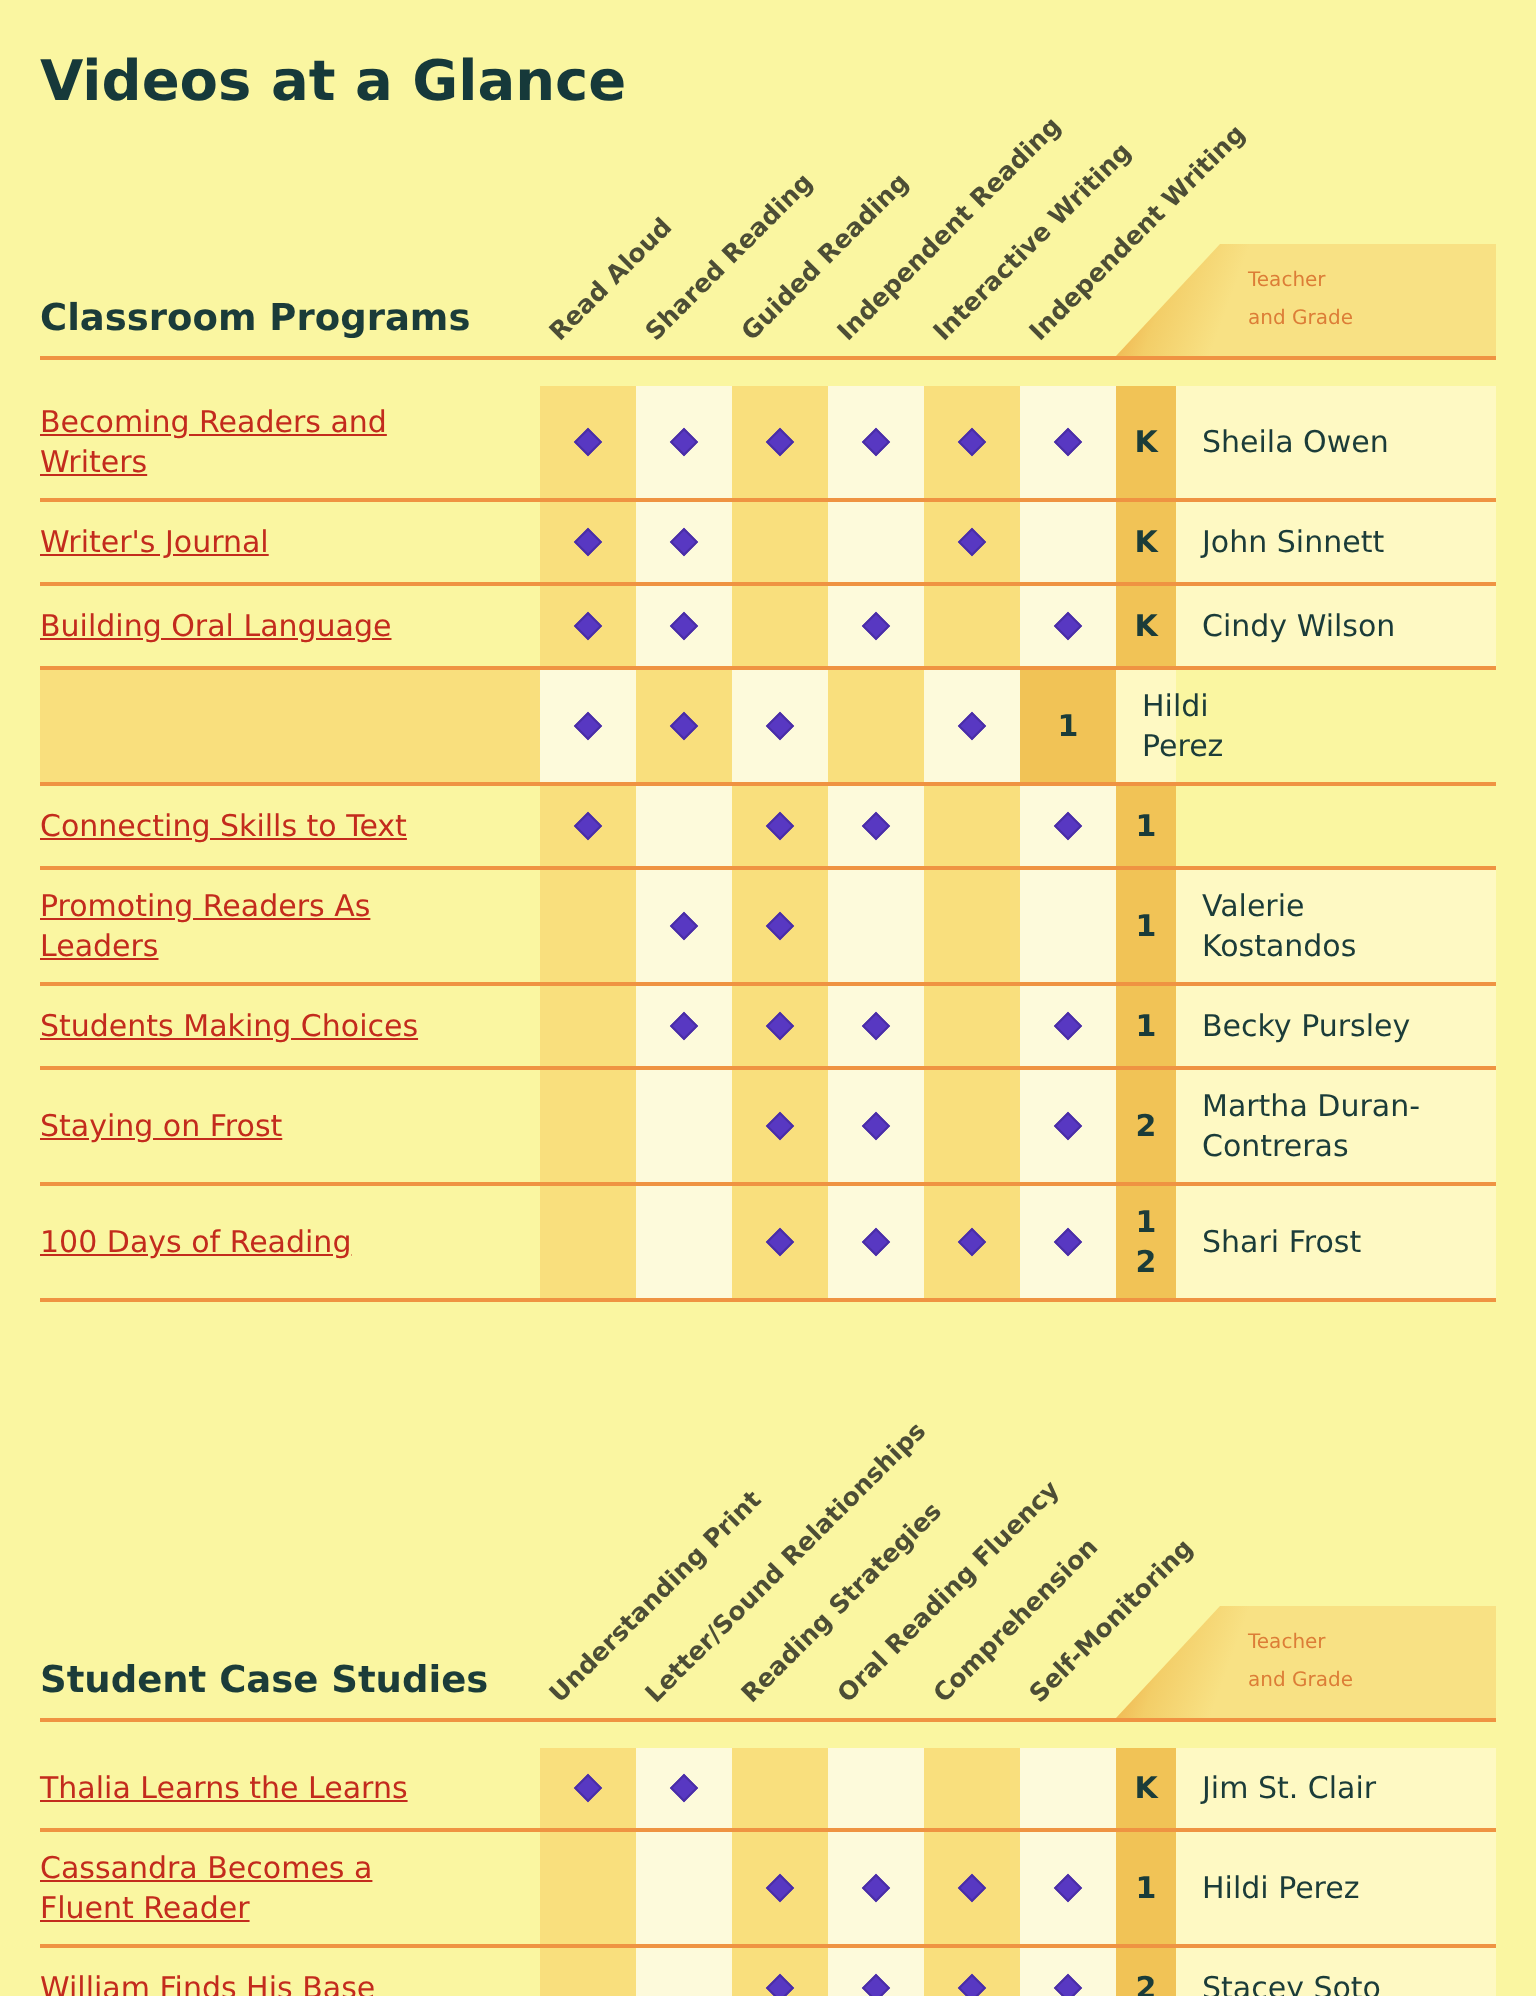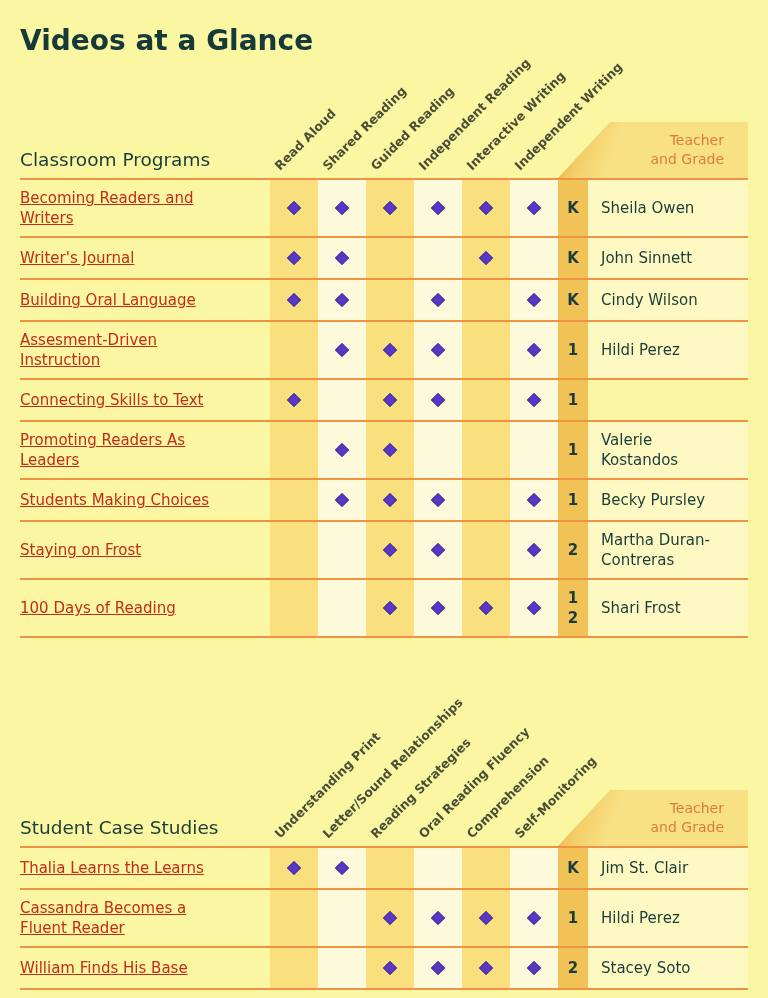--- a/index.html
+++ b/index.html
@@ -22,21 +22,21 @@
   }
   .vtable { width: 728px; }
   .thead {
     position: relative;
     border-bottom: 2px solid #EF9342;
   }
   .thead-1 { height: 122px; }
   .thead-2 { height: 210px; }
   .section-label {
     position: absolute; left: 0; bottom: 8px;
-    font-size: 18.5px; font-weight: normal;
+    font-size: 18.5px; font-weight: bold;
     color: #1B3C39;
     white-space: nowrap;
   }
   .col-headers { position: absolute; inset: 0; }
   .rot-label {
     position: absolute; bottom: 5px;
     transform: rotate(-45deg);
     transform-origin: 0 100%;
     white-space: nowrap;
     font-size: 12.5px; font-weight: bold;
@@ -44,26 +44,26 @@
   }
   .tg-panel {
     position: absolute; right: 0; bottom: 0;
     width: 190px; height: 56px;
     clip-path: polygon(52px 0, 100% 0, 100% 100%, 0 100%);
     background: linear-gradient(110deg, #ECA13C 0%, #F3CE68 16%, #F8E184 32%, #F8E184 100%);
   }
   .tg-text {
     position: absolute; top: 9px; right: 24px;
     width: 100px;
-    text-align: right;
-    font-size: 14px; line-height: 19px;
+    text-align: left;
+    font-size: 10px; line-height: 19px;
     color: #DC7D37;
     white-space: pre-line;
   }
-  .rows { width: 728px; }
+  .rows { width: 728px; margin-top: 13px; }
   .row {
     display: grid;
     grid-template-columns: 250px repeat(6, 48px) 30px 160px;
     border-bottom: 2px solid #EF9342;
     min-height: 42px;
   }
   .cell { display: flex; align-items: center; }
   .c-name { padding: 8px 30px 8px 0; }
   a.program-link {
     color: #C32B1D;
@@ -192,24 +192,20 @@
           <div class="cell c-mark dark"></div>
           <div class="cell c-mark light">
             <span class="diamond"></span>
           </div>
           <div class="cell c-grade">K</div>
           <div class="cell c-teacher">
             <span>Cindy Wilson</span>
           </div>
         </div>
         <div class="row">
-          <div class="cell c-name">
-            <a href="#" class="program-link">Assesment-Driven
-Instruction</a>
-          </div>
           <div class="cell c-mark dark"></div>
           <div class="cell c-mark light">
             <span class="diamond"></span>
           </div>
           <div class="cell c-mark dark">
             <span class="diamond"></span>
           </div>
           <div class="cell c-mark light">
             <span class="diamond"></span>
           </div>

